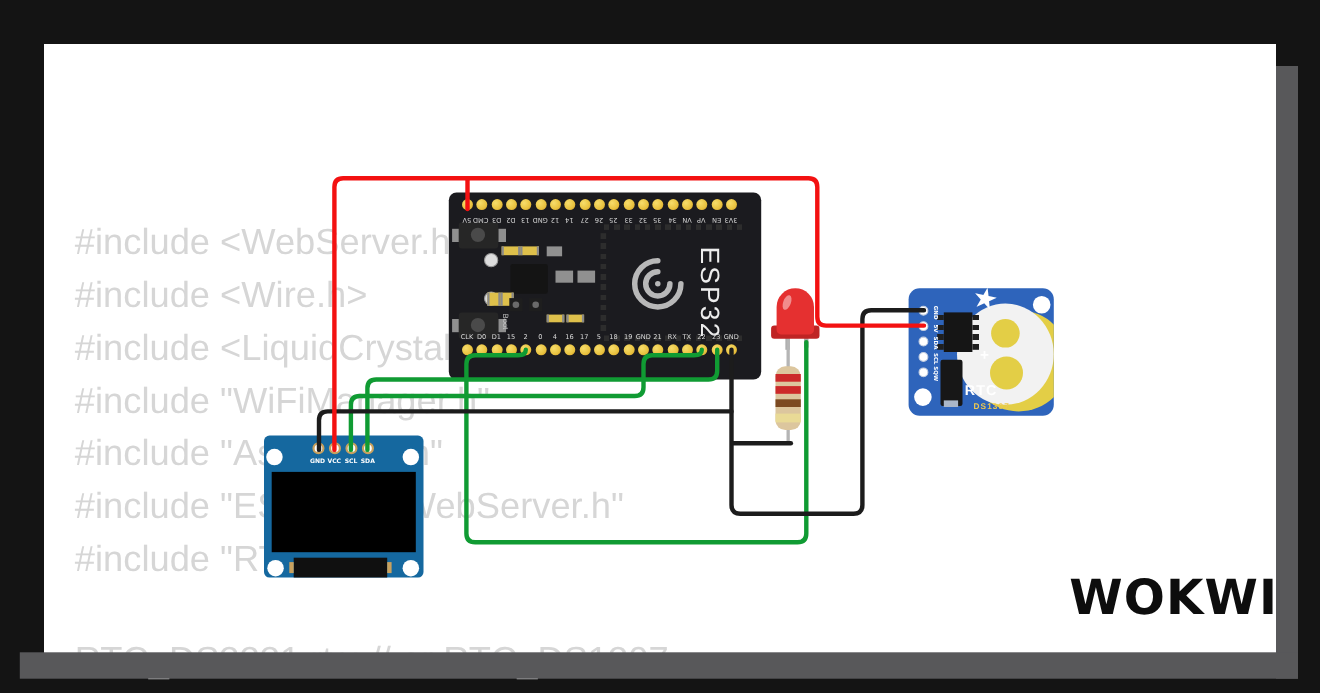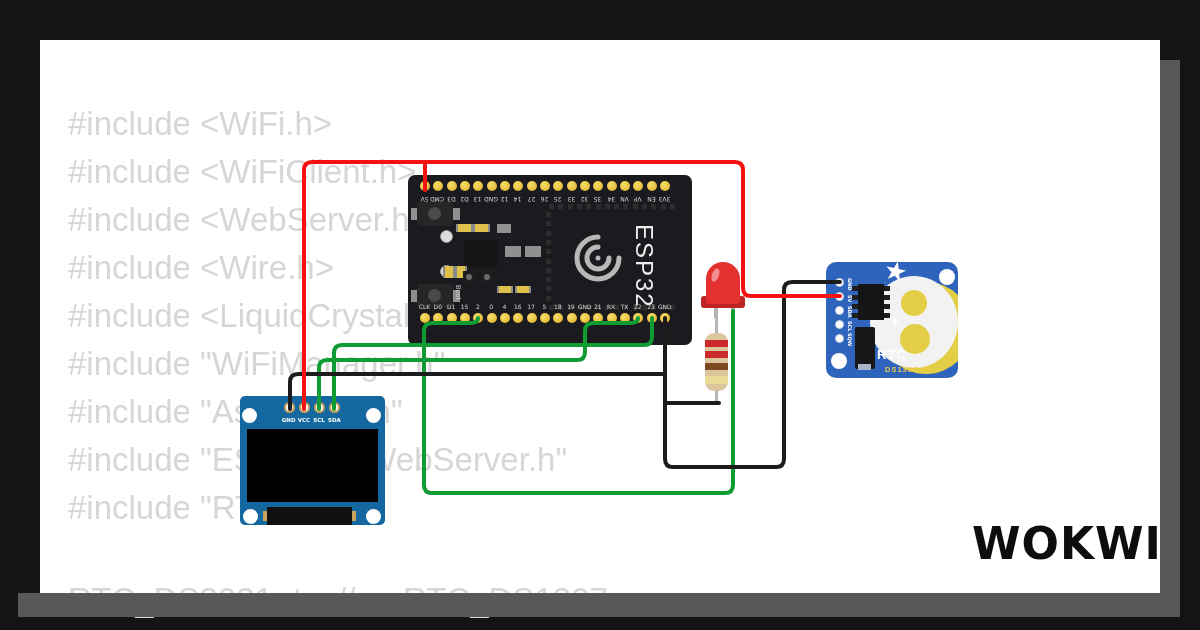--- a/index.html
+++ b/index.html
@@ -102,22 +102,20 @@
   .logo{position:absolute;left:972px;top:518px;font-family:"DejaVu Sans",sans-serif;font-weight:700;
         font-size:44px;letter-spacing:1px;color:#0d0d0d;z-index:3;}
 </style>
 </head>
 <body>
 
 <div id="stage">
 
   <div class="card"></div>
 
-  <div class="code-line" style="top:100px">#include &lt;WiFi.h&gt;</div>
-  <div class="code-line" style="top:148px">#include &lt;WiFiClient.h&gt;</div>
   <div class="code-line" style="top:196px">#include &lt;WebServer.h&gt;</div>
   <div class="code-line" style="top:244px">#include &lt;Wire.h&gt;</div>
   <div class="code-line" style="top:292px">#include &lt;LiquidCrystal_I2C.h&gt;</div>
   <div class="code-line" style="top:340px">#include "WiFiManager.h"</div>
   <div class="code-line" style="top:388px">#include "AsyncTCP.h"</div>
   <div class="code-line" style="top:436px">#include "ESPAsyncWebServer.h"</div>
   <div class="code-line" style="top:484px">#include "RTClib.h"</div>
   <div class="code-line" style="top:576px">RTC_DS3231 rtc; // or RTC_DS1307</div>
 
   <div class="logo">WOKWI</div>

